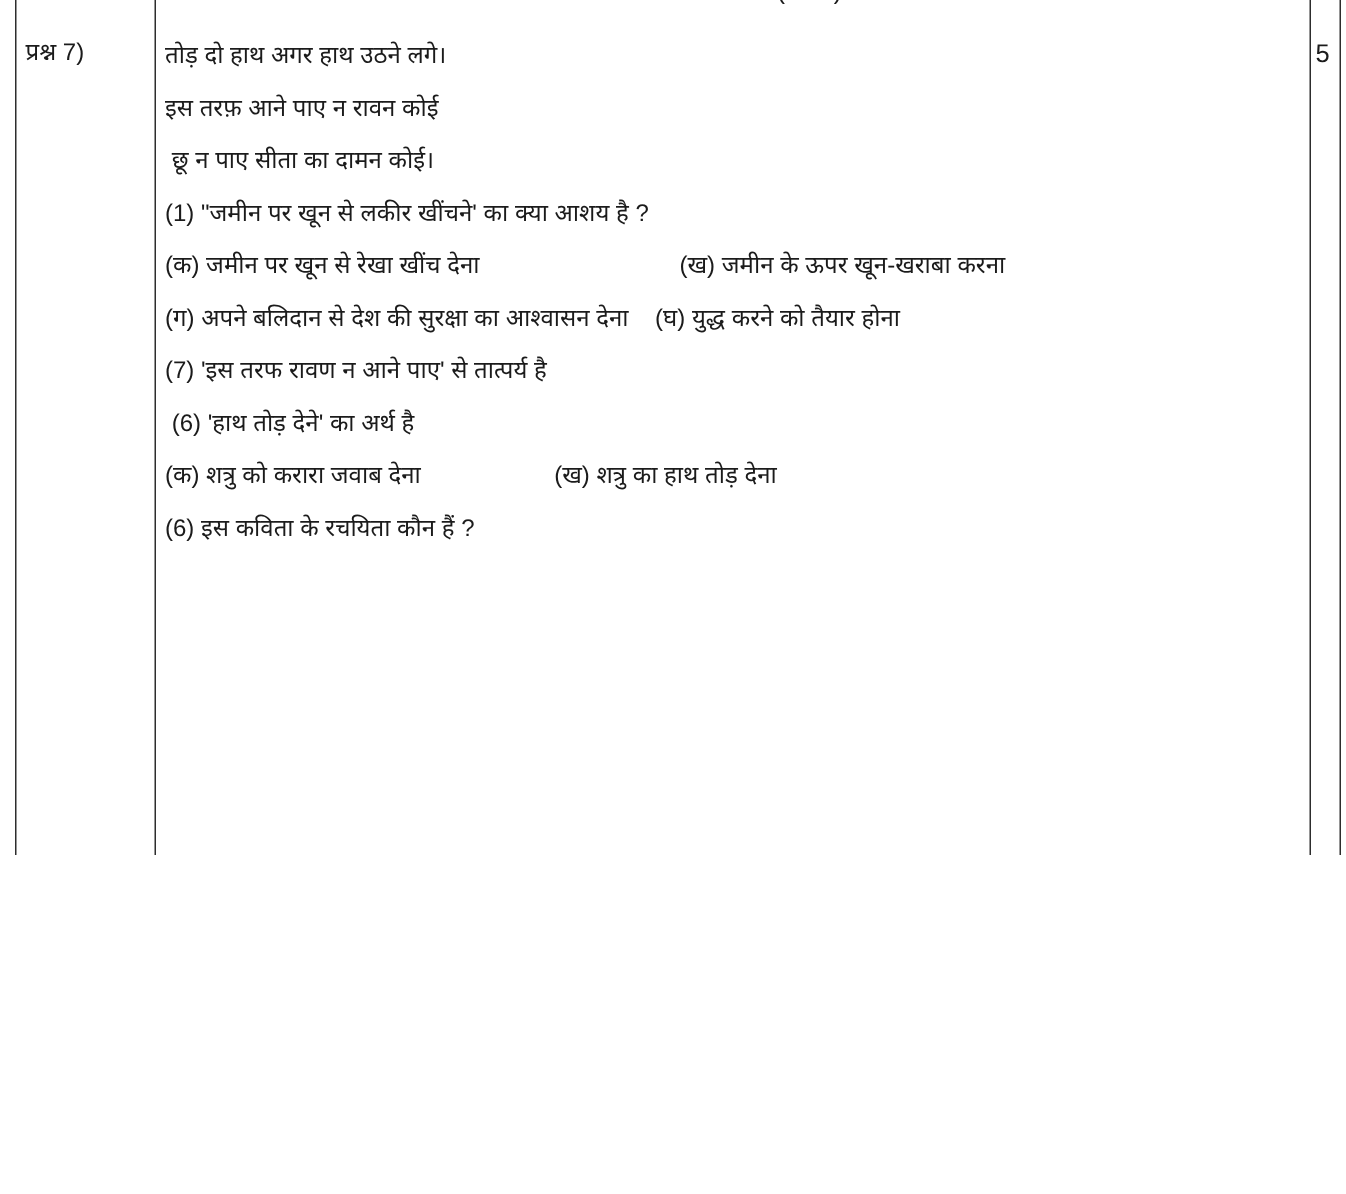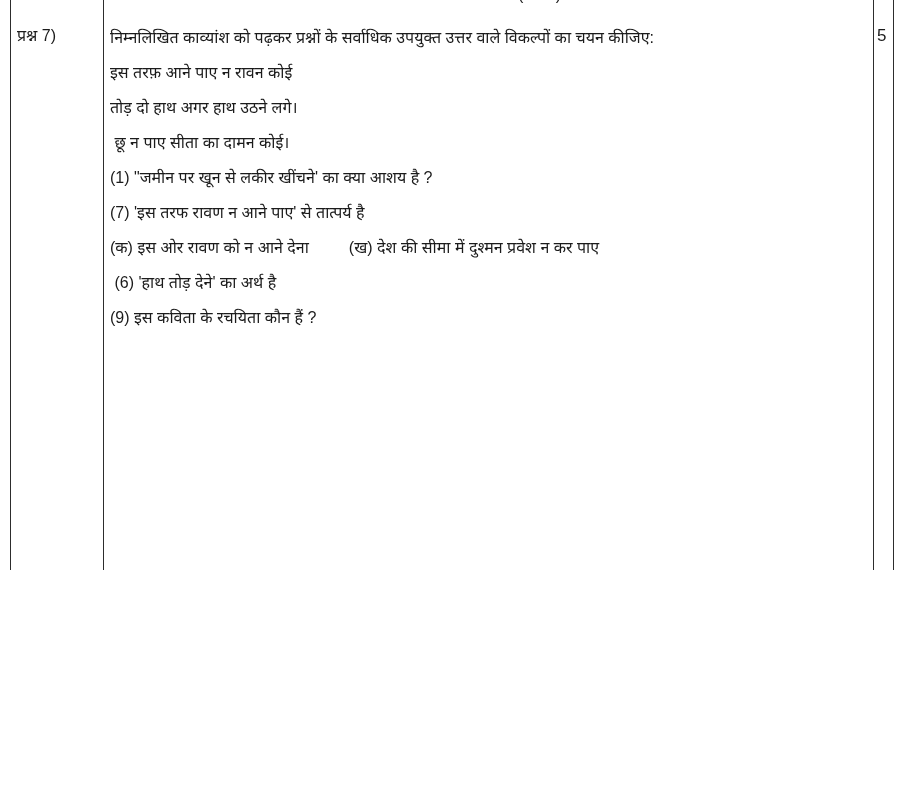--- a/index.html
+++ b/index.html
@@ -97,28 +97,29 @@
   <div class="vline div1"></div>
   <div class="vline div2"></div>
   <div class="vline right"></div>
   <div class="hline bottom"></div>
 
   <div class="qcell">
     <span>प्रश्न 7)</span>
   </div>
 
   <div class="ccell" id="content-cell">
-      <div class="line">निम्नलिखित काव्यांश को पढ़कर प्रश्नों के सर्वाधिक उपयुक्त उत्तर वाले विकल्पों का चयन कीजिए:</div>
+      <div class="line">तोड़ दो हाथ अगर हाथ उठने लगे।</div>
       <div class="line">इस तरफ़ आने पाए न रावन कोई</div>
-      <div class="line">तोड़ दो हाथ अगर हाथ उठने लगे।</div>
       <div class="line"> छू न पाए सीता का दामन कोई।</div>
       <div class="line">(1) "जमीन पर खून से लकीर खींचने' का क्या आशय है ?</div>
+      <div class="line">(क) जमीन पर खून से रेखा खींच देना                              (ख) जमीन के ऊपर खून-खराबा करना</div>
+      <div class="line">(ग) अपने बलिदान से देश की सुरक्षा का आश्वासन देना    (घ) युद्ध करने को तैयार होना</div>
       <div class="line">(7) 'इस तरफ रावण न आने पाए' से तात्पर्य है</div>
-      <div class="line">(क) इस ओर रावण को न आने देना         (ख) देश की सीमा में दुश्मन प्रवेश न कर पाए</div>
       <div class="line"> (6) 'हाथ तोड़ देने' का अर्थ है</div>
-      <div class="line">(9) इस कविता के रचयिता कौन हैं ?</div>
+      <div class="line">(क) शत्रु को करारा जवाब देना                    (ख) शत्रु का हाथ तोड़ देना</div>
+      <div class="line">(6) इस कविता के रचयिता कौन हैं ?</div>
     </div>
 
   <div class="mcell">
     <span>5</span>
   </div>
 
 </div>
 
 </body></html>

